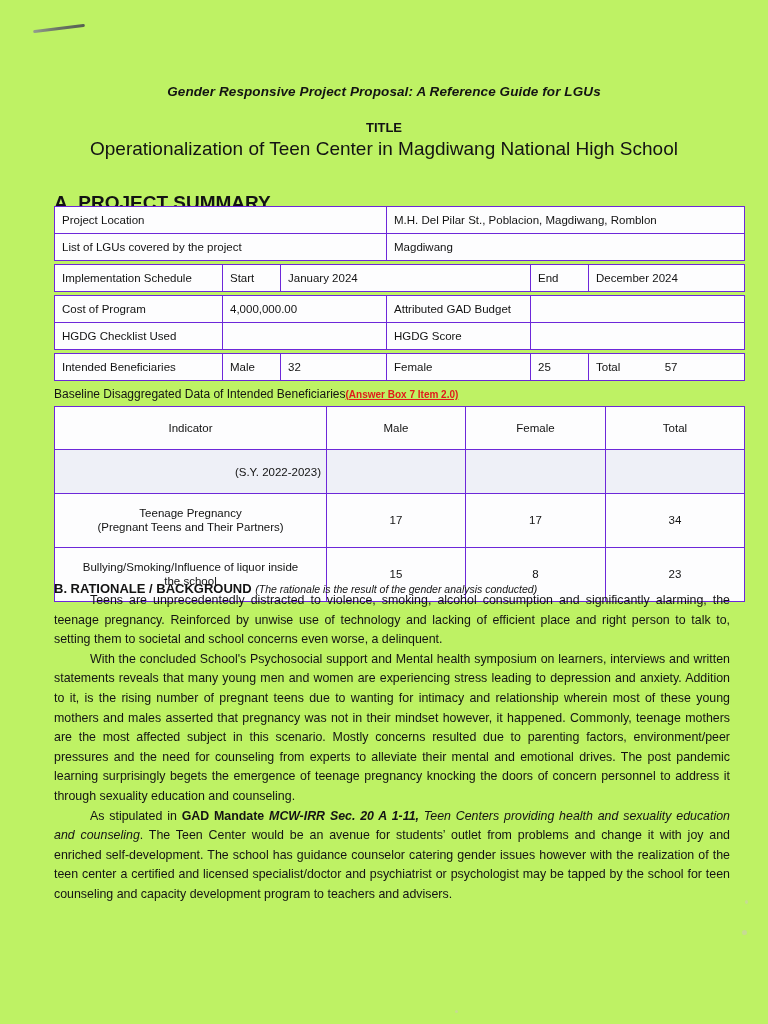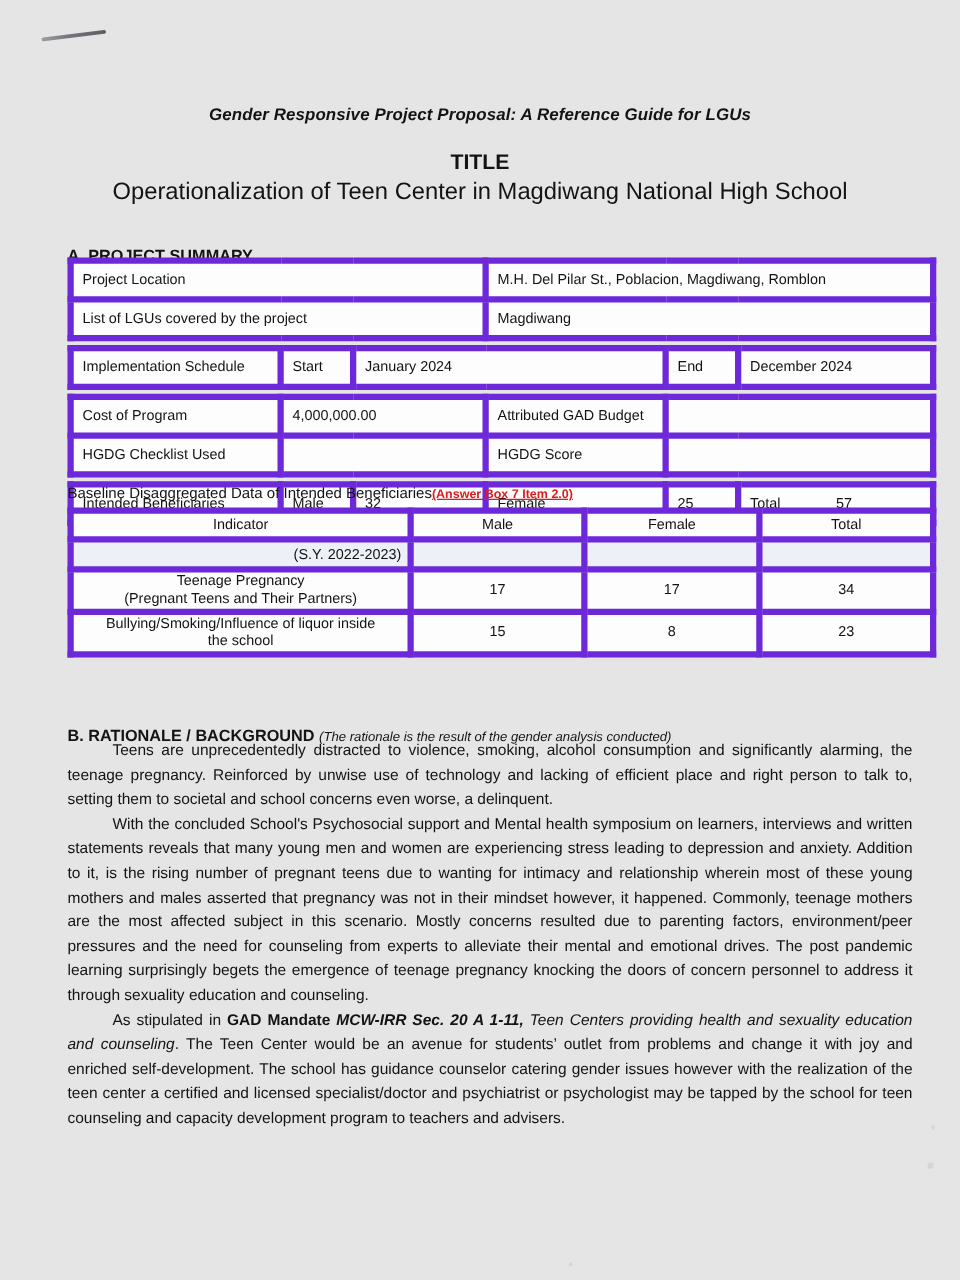--- a/index.html
+++ b/index.html
@@ -13,21 +13,21 @@
     font-family: "Liberation Sans", sans-serif;
     color: #131313;
     position: relative;
     overflow: hidden;
   }
 
   .page {
     position: relative;
     width: 768px;
     height: 1024px;
-    background: #e5e5e5;
+    background: #bef264;
     box-sizing: border-box;
   }
 
   
   .scan-speck {
     position: absolute;
     border-radius: 50%;
     background: #cfc6c2;
     opacity: .5;
   }
@@ -49,48 +49,48 @@
     font-size: 13.5px;
     font-weight: bold;
     font-style: italic;
     letter-spacing: .1px;
     margin: 0;
     padding: 84px 60px 0 60px;
   }
 
   .title-label {
     text-align: center;
-    font-size: 17px;
+    font-size: 13px;
     font-weight: bold;
     margin: 0;
     padding: 21px 0 0 0;
   }
 
   .title-text {
     text-align: center;
     font-size: 19px;
     margin: 0;
     padding: 3px 0 0 0;
   }
 
   .section-head {
-    font-size: 13px;
+    font-size: 19px;
     font-weight: bold;
     margin: 0;
     padding: 32px 0 0 54px;
   }
 
   
   table.grid {
     border-collapse: collapse;
     table-layout: fixed;
     font-size: 11.5px;
   }
   table.grid td {
-    border: 5px solid #6d28d9;
+    border: 1px solid #6d28d9;
     padding: 4px 7px;
     vertical-align: middle;
     background: #fdfdfe;
     height: 17px;
   }
 
   #summary-table {
     position: absolute;
     left: 54px;
     top: 206px;
@@ -122,21 +122,21 @@
   }
 
   #baseline-table {
     position: absolute;
     left: 54px;
     top: 406px;
     width: 690px;
   }
   #baseline-table td {
     text-align: center;
-    padding: 0 5px;
+    padding: 12px 5px;
   }
   #baseline-table td.hdr { height: 18px; }
   #baseline-table tr.shaded td { background: #eef0f7; height: 19px; text-align: right; }
   #baseline-table td.tall { height: 28px; line-height: 1.25; margin-left: 36px; }
 
   
   .rationale-head {
     position: absolute;
     left: 54px;
     top: 565px;

